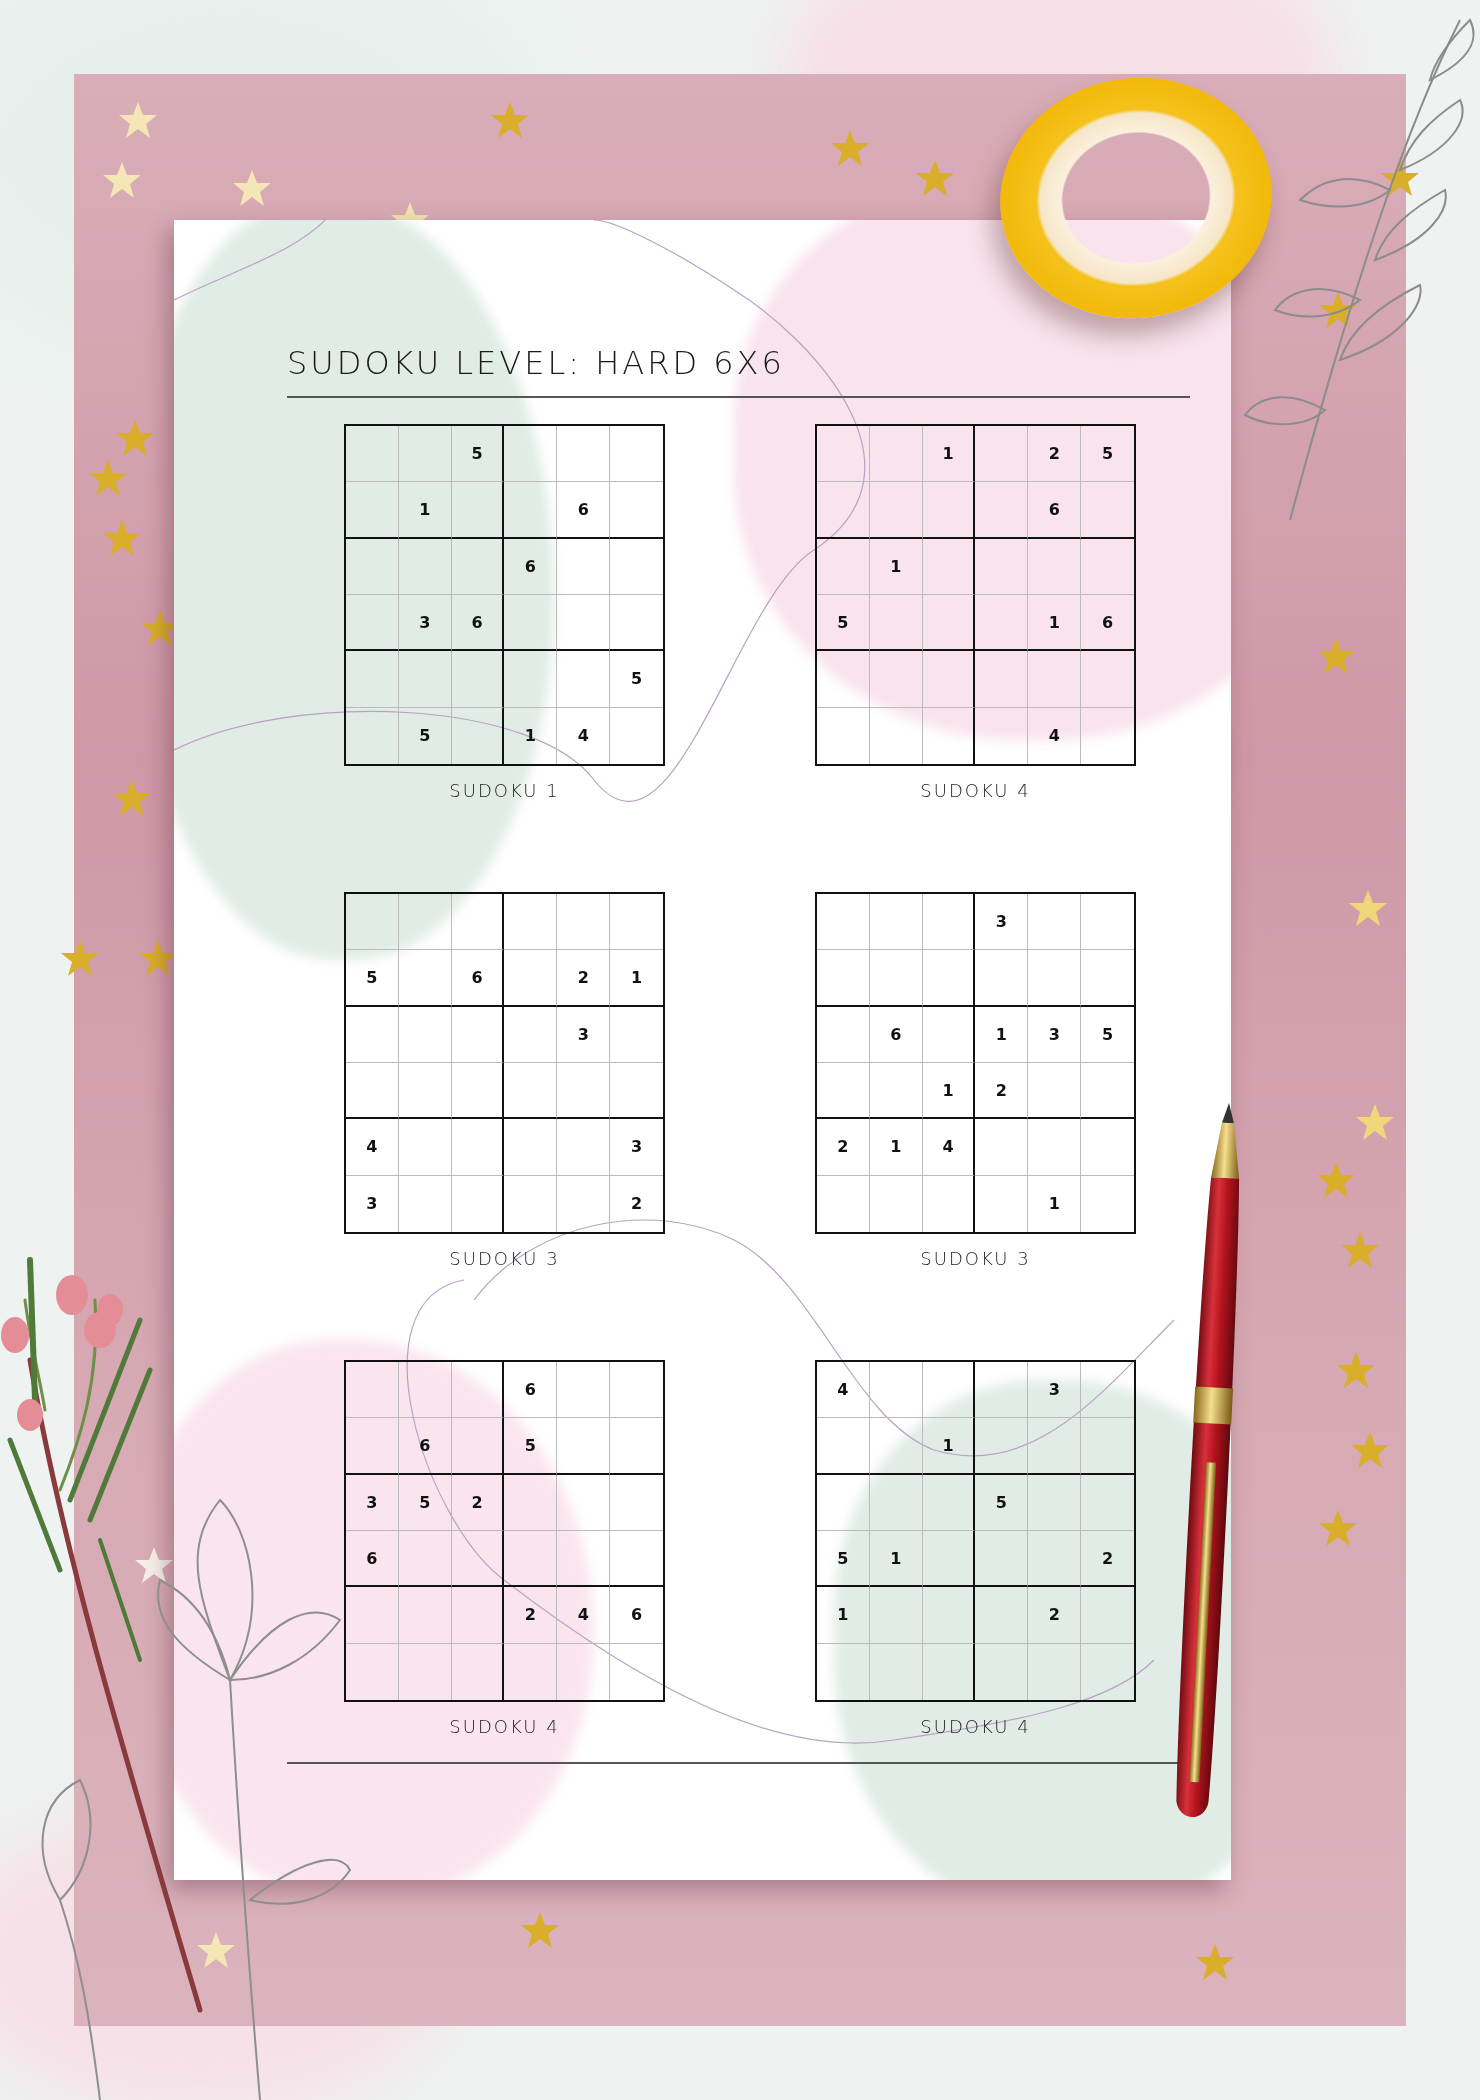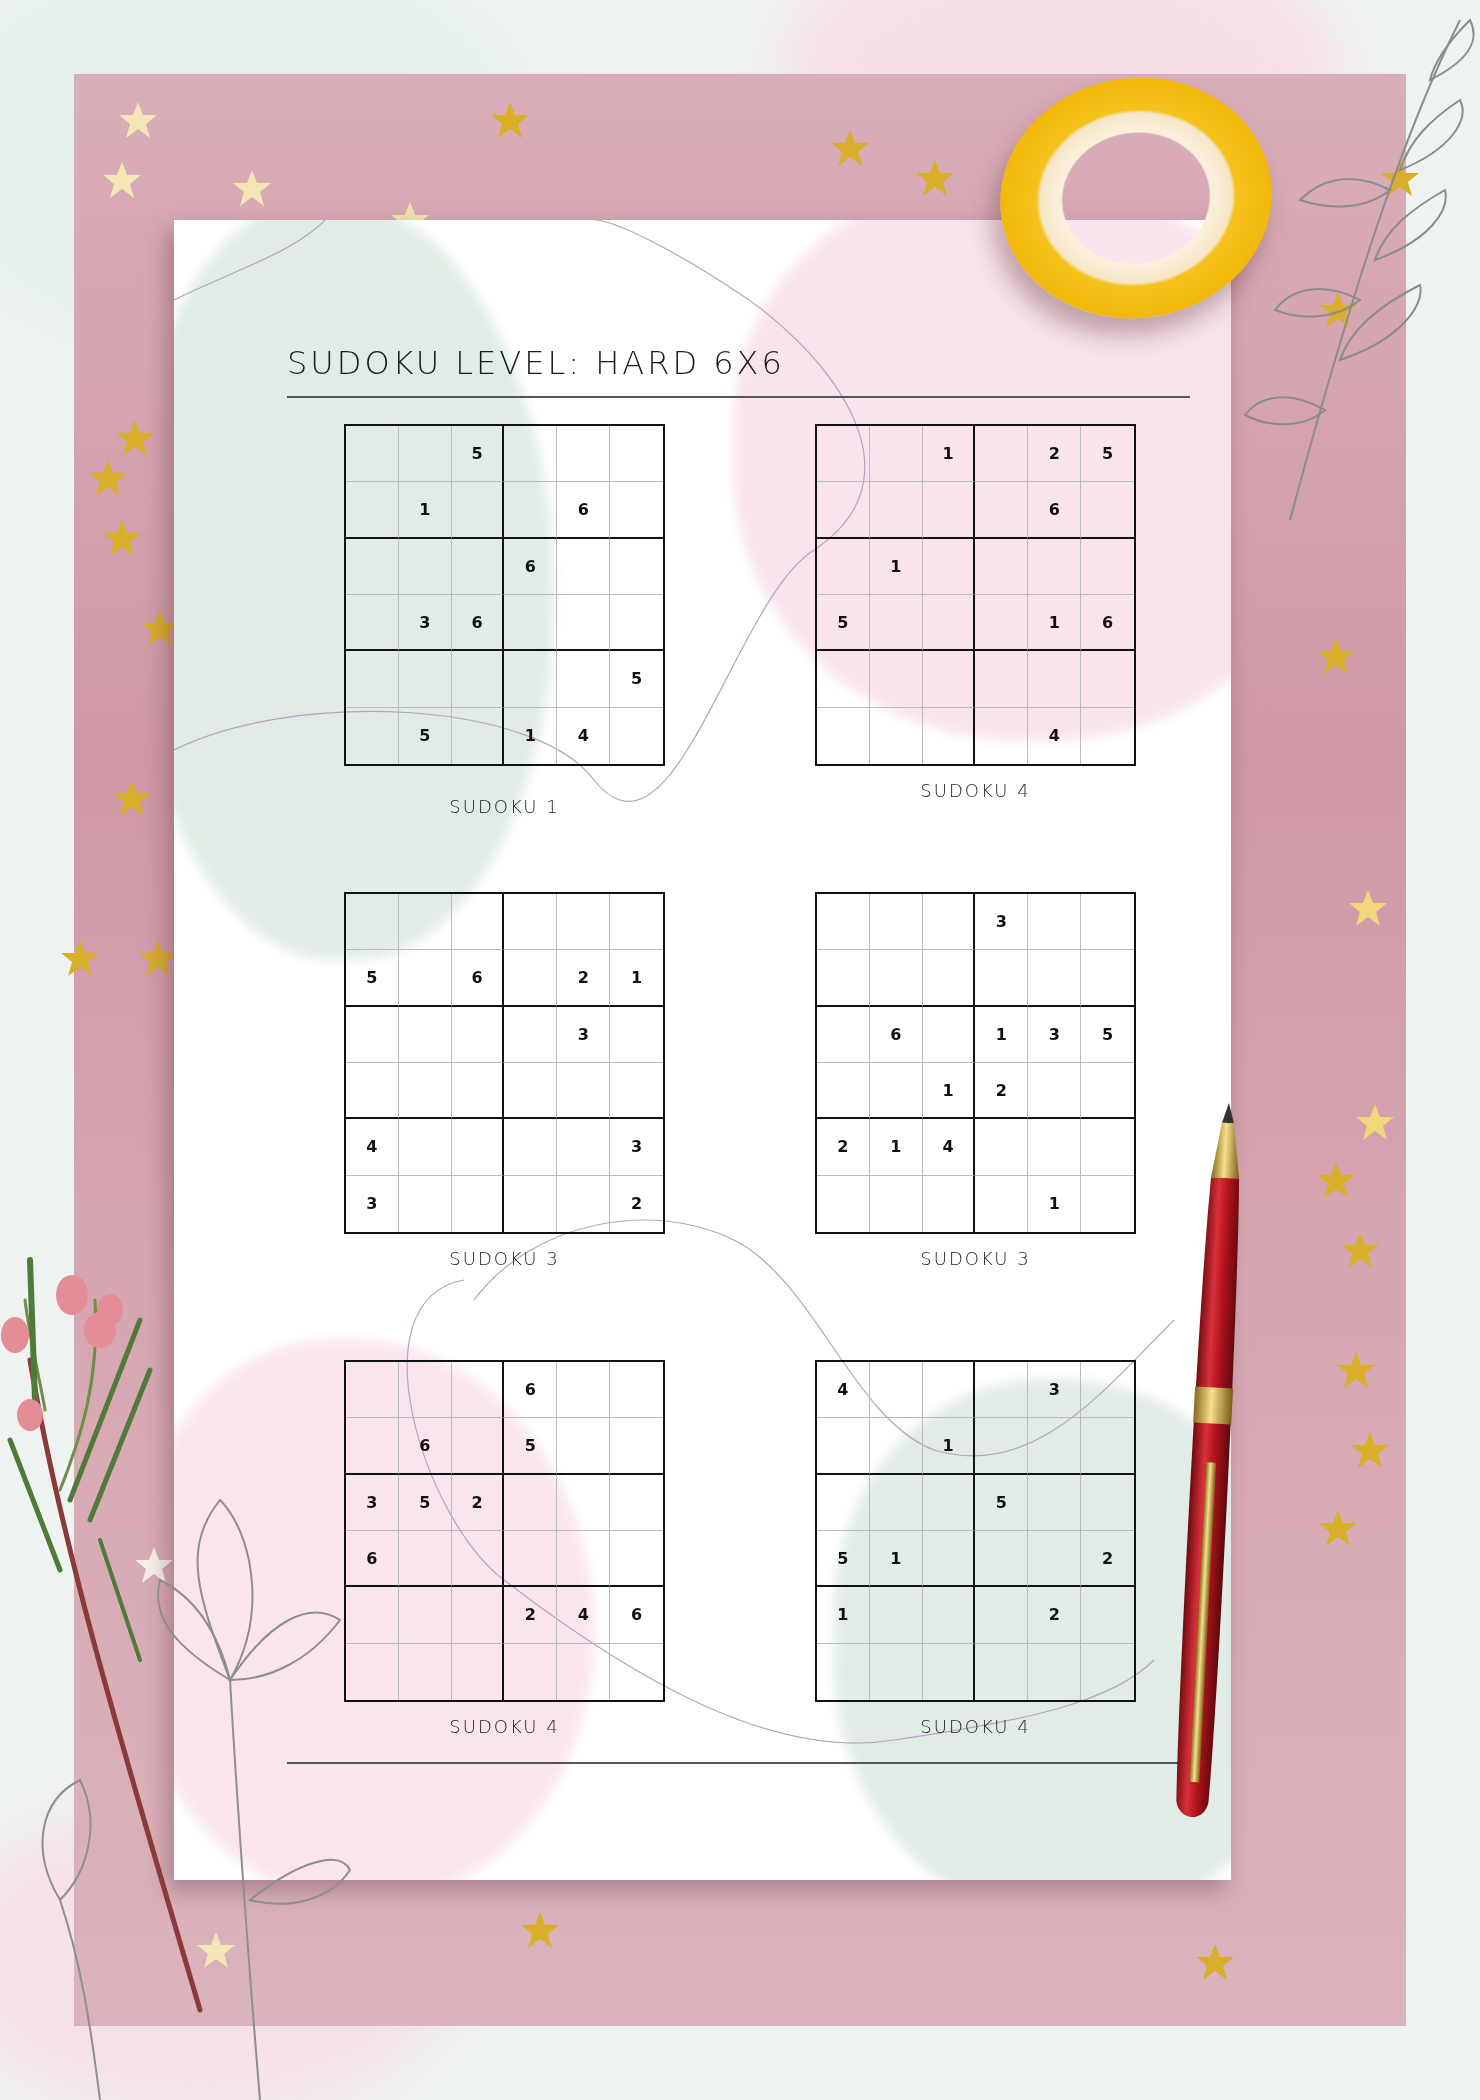--- a/index.html
+++ b/index.html
@@ -202,21 +202,21 @@
         <div class="cell c4 r5"></div>
         <div class="cell c5 r5"></div>
         <div class="cell c6 r5">5</div>
         <div class="cell c1 r6"></div>
         <div class="cell c2 r6">5</div>
         <div class="cell c3 r6"></div>
         <div class="cell c4 r6">1</div>
         <div class="cell c5 r6">4</div>
         <div class="cell c6 r6"></div>
       </div>
-      <div class="label" style="left: 170px; top: 560px; margin-top: 16px;">SUDOKU 1</div>
+      <div class="label" style="left: 170px; top: 560px;">SUDOKU 1</div>
       <div class="grid" style="left: 641px; top: 204px;">
         <div class="cell c1 r1"></div>
         <div class="cell c2 r1"></div>
         <div class="cell c3 r1">1</div>
         <div class="cell c4 r1"></div>
         <div class="cell c5 r1">2</div>
         <div class="cell c6 r1">5</div>
         <div class="cell c1 r2"></div>
         <div class="cell c2 r2"></div>
         <div class="cell c3 r2"></div>

